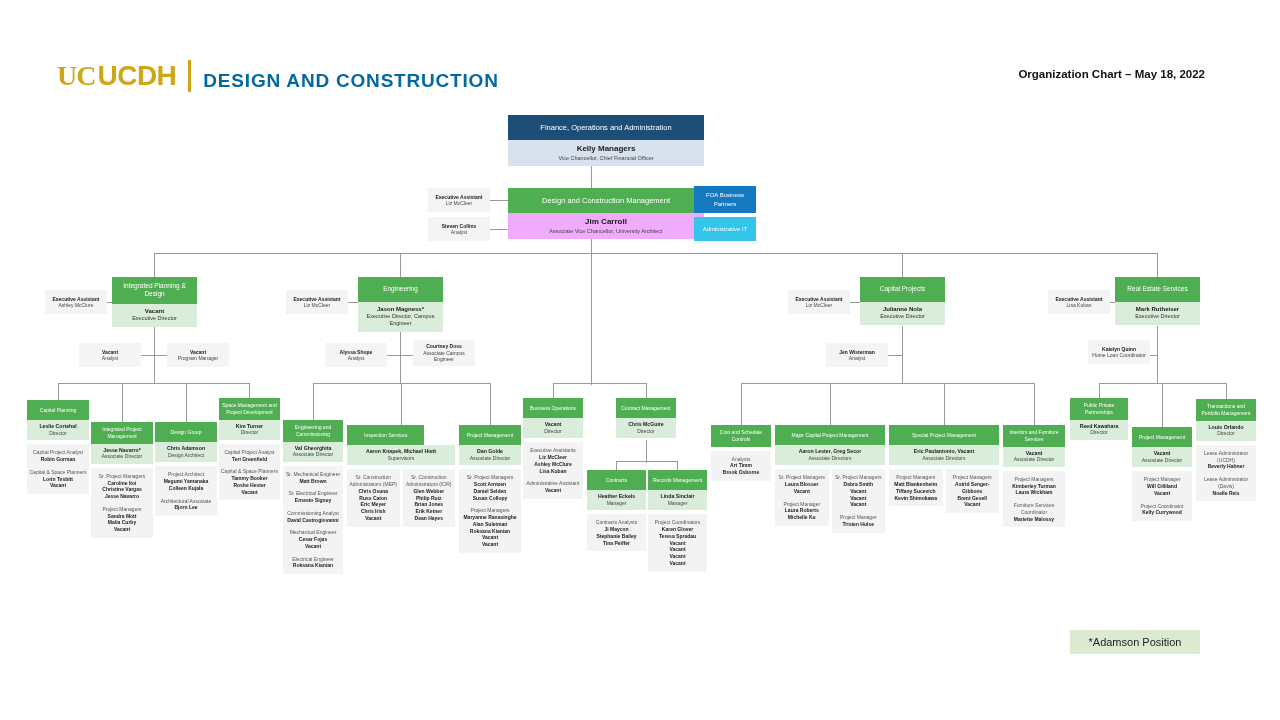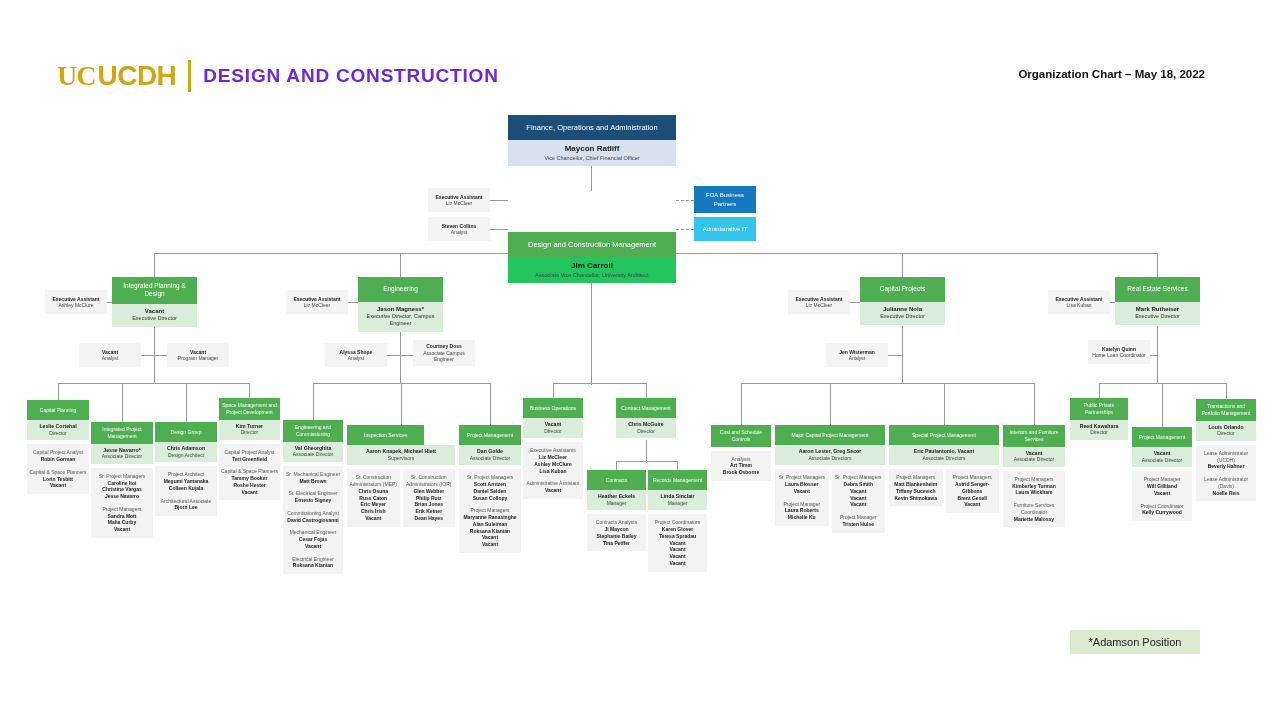--- a/index.html
+++ b/index.html
@@ -1,41 +1,41 @@
 <!DOCTYPE html>
 <html><head>
 <meta charset="utf-8">
 <title>Org Chart</title>
 <style>
   html,body{margin:0;padding:0;background:#fff;}
   body{font-family:"Liberation Sans",sans-serif;color:#1a1a1a;}
   .stage{position:relative;width:1280px;height:720px;background:#fff;overflow:hidden;}
 
   
-  .brand{position:absolute;left:57px;top:60px;display:flex;align-items:center;}
+  .brand{position:absolute;left:57px;top:60px;display:flex;align-items:flex-end;}
   .uc{font-family:"Liberation Serif",serif;font-weight:700;font-size:28px;color:#CFA616;letter-spacing:-1px;}
   .davis{font-family:"Liberation Sans",sans-serif;font-weight:800;font-size:28px;color:#CFA616;letter-spacing:-0.5px;margin-left:2px;}
   .brand-divider{width:3px;height:32px;background:#CFA616;margin:0 12px;}
-  .dept-title{font-size:19px;font-weight:600;color:#6d28d9;letter-spacing:0.8px;}
+  .dept-title{font-size:19px;font-weight:600;color:#0369a1;letter-spacing:0.8px;}
   .date-label{position:absolute;top:68px;right:75px;font-size:11.5px;font-weight:700;color:#111;}
 
   
   .line{position:absolute;background:#999;z-index:1;}
   .line.v{width:1px;}
   .line.h{height:1px;}
   .line.dh{height:0;background:none;border-top:1.5px dashed #9a9a9a;}
 
   
-  .bigbox{position:absolute;width:168px;text-align:center;z-index:2;box-sizing:border-box;}
+  .bigbox{position:absolute;width:196px;text-align:center;z-index:2;box-sizing:border-box;}
   .t-head{color:#fff;font-size:7.5px;padding:8px 4px;}
   .t-head.navy{background:#1D4E78;}
-  .t-head.green{background:#4EAE51;margin-top:44px;}
+  .t-head.green{background:#4EAE51;}
   .t-body{padding:4px 2px 5px;}
   .t-body.navy{background:#D8E1EE;}
-  .t-body.green{background:#22c55e;}
+  .t-body.green{background:#f0abfc;}
   .t-name{font-size:8px;font-weight:700;}
   .t-role{font-size:5.5px;color:#444;margin-top:2px;}
 
   .sidebox{position:absolute;width:62px;color:#fff;text-align:center;display:flex;align-items:center;justify-content:center;font-size:6px;z-index:2;box-sizing:border-box;padding:3px 2px;line-height:1.35;}
   .sidebox.blue{background:#1579C2;}
   .sidebox.cyan{background:#35C4EA;}
 
   
   .mini{position:absolute;width:62px;min-height:24px;background:#F4F4F4;display:flex;flex-direction:column;justify-content:center;text-align:center;padding:3px 2px;box-sizing:border-box;z-index:2;line-height:1.3;}
   .m1{font-size:5px;font-weight:700;}
@@ -126,21 +126,21 @@
     <span class="uc">UC</span>
     <span class="davis">UCDH</span>
     <span class="brand-divider"></span>
     <span class="dept-title">DESIGN AND CONSTRUCTION</span>
   </div>
   <div class="date-label">Organization Chart – May 18, 2022</div>
 
   <div class="bigbox" style="left:508px;top:115px;">
     <div class="t-head navy">Finance, Operations and Administration</div>
     <div class="t-body navy">
-      <div class="t-name">Maycon Ratliff</div>
+      <div class="t-name">Kelly Managers</div>
       <div class="t-role">Vice Chancellor, Chief Financial Officer</div>
     </div>
   </div>
 
   <div class="bigbox" style="left:508px;top:188px;">
     <div class="t-head green">Design and Construction Management</div>
     <div class="t-body green">
       <div class="t-name">Jim Carroll</div>
       <div class="t-role">Associate Vice Chancellor, University Architect</div>
     </div>

